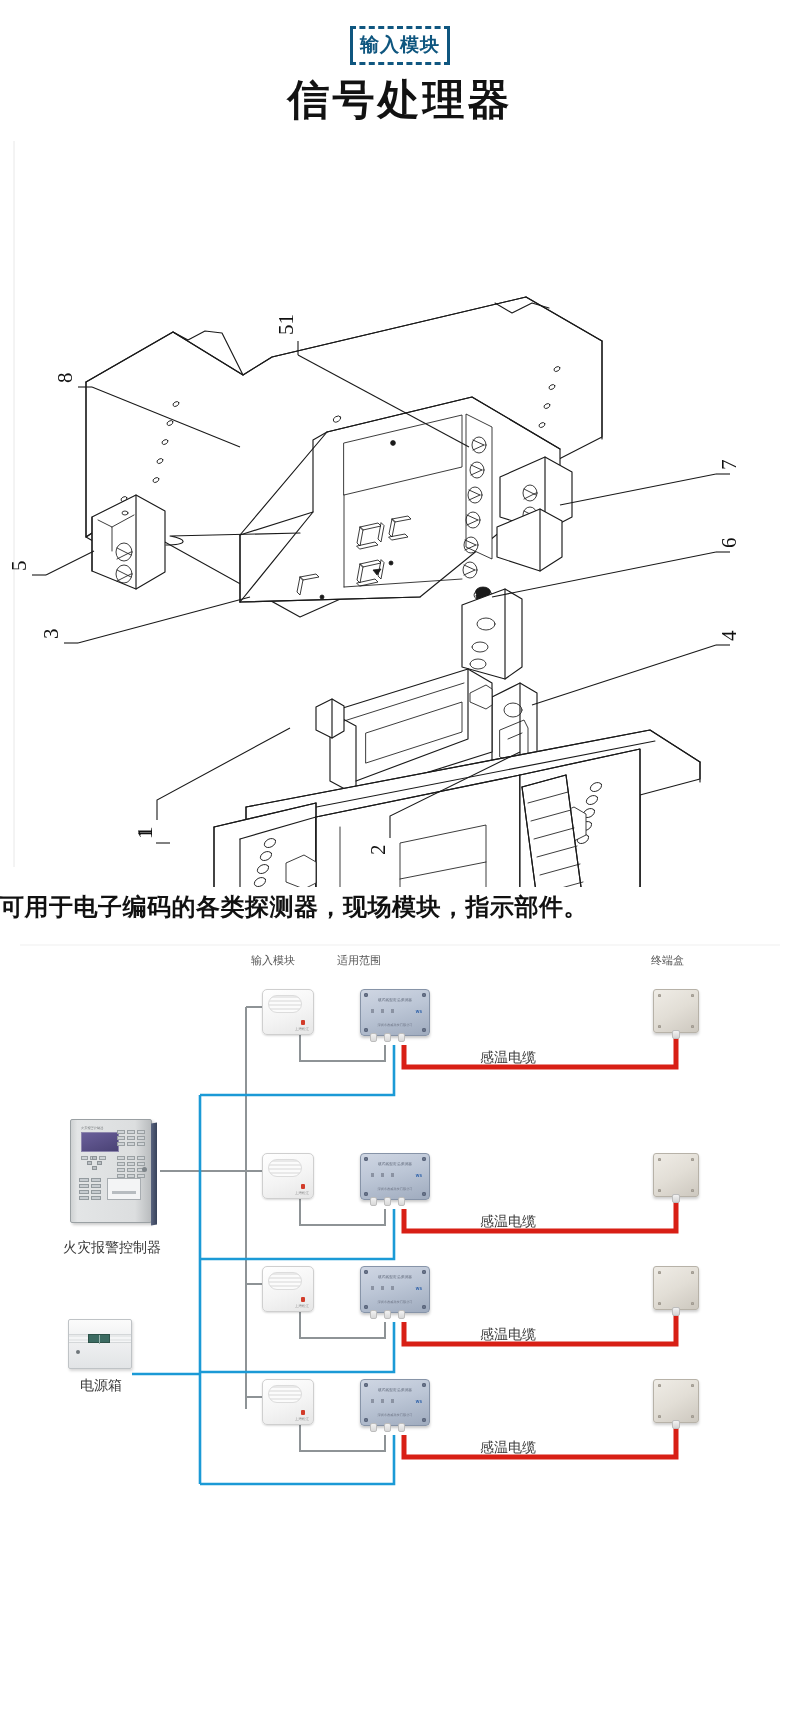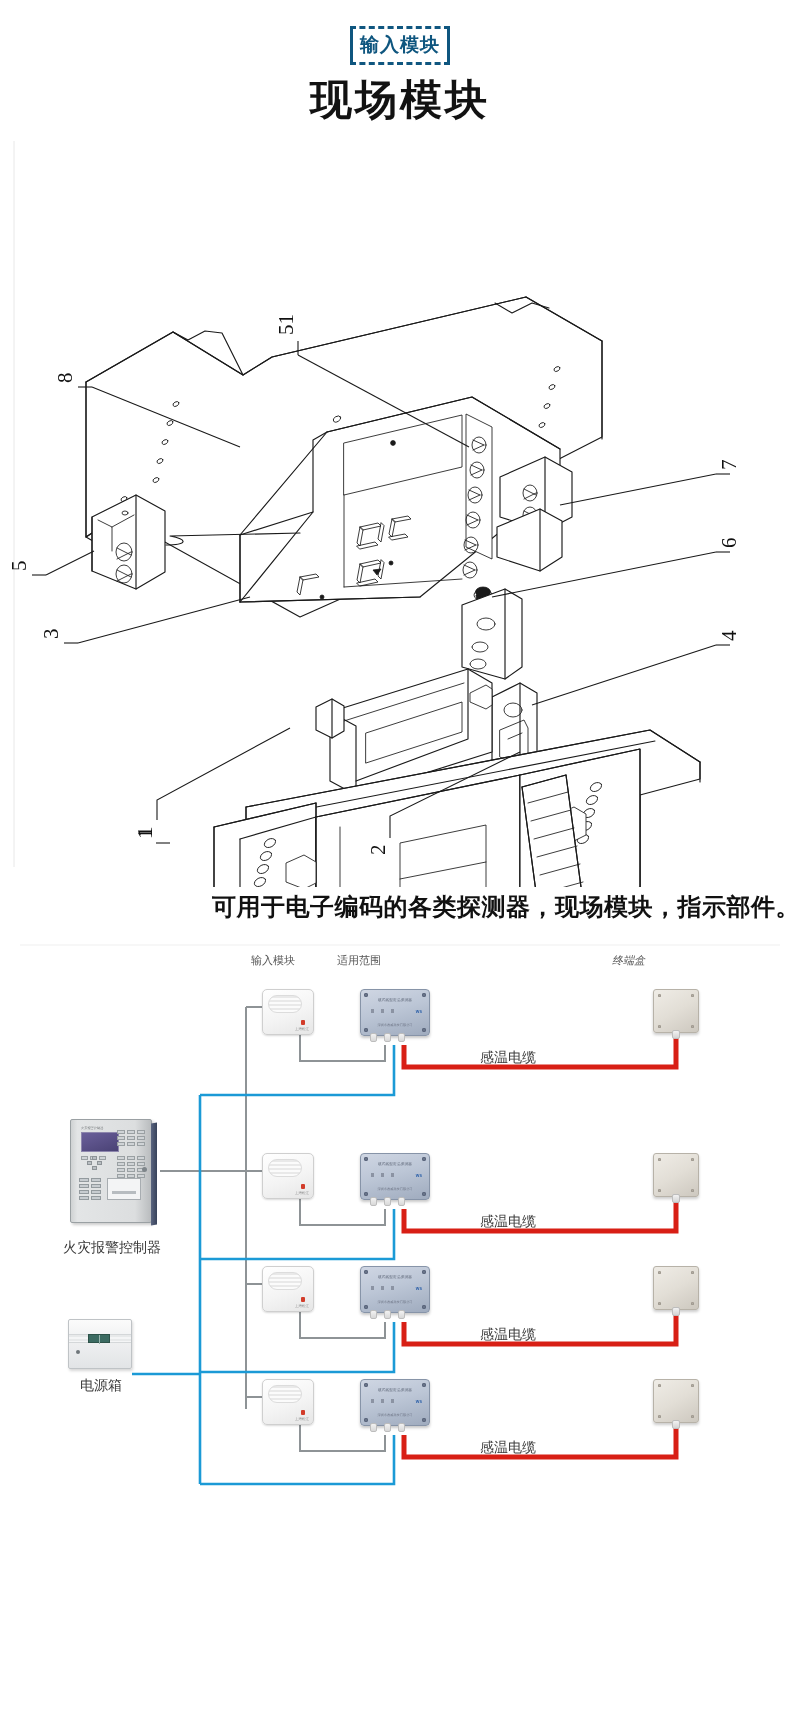--- a/index.html
+++ b/index.html
@@ -55,21 +55,21 @@
   
   .drawing-wrap {
     position: relative;
     width: 800px;
     height: 760px;
     margin-top: 6px;
   }
   .drawing-wrap svg { display:block; }
 
   .caption2 {
-    text-align:right;
+    text-align:left;
     margin-top: 4px;
     font-size: 24px;
     font-weight: 800;
     color:#111;
     letter-spacing: 0.5px;
   }
 
   
   .sysdiagram {
     position: relative;
@@ -265,21 +265,21 @@
   .psu .win::after{
     content:""; position:absolute; left:10px; top:0; width:1px; height:9px; background:#9ab7b0;
   }
   .psu .dot { position:absolute; left:7px; top:30px; width:4px;height:4px;border-radius:50%;background:#6f767a;}
 </style>
 </head>
 <body>
 
 <div class="header">
   <div class="badge">输入模块</div>
-  <div class="main-title">现场模块</div>
+  <div class="main-title">信号处理器</div>
 </div>
 
 <div class="drawing-wrap">
   <svg width="800" height="760" viewBox="0 0 800 760" xmlns="http://www.w3.org/2000/svg">
     <defs>
       <style>
         .ln  { fill:none; stroke:#1a1a1a; stroke-width:1.15; stroke-linejoin:round; stroke-linecap:round; }
         .lnt { fill:none; stroke:#1a1a1a; stroke-width:.85; stroke-linejoin:round; stroke-linecap:round; }
         .fillw { fill:#ffffff; stroke:#1a1a1a; stroke-width:1.15; stroke-linejoin:round; }
         .fillwt{ fill:#ffffff; stroke:#1a1a1a; stroke-width:.85; stroke-linejoin:round; }
@@ -574,21 +574,21 @@
     <path class="blue" d="M200 545 L394 545 L394 496"></path>
 
     <path class="red" d="M404 106 L404 128 L676 128 L676 96"></path>
     <path class="red" d="M404 270 L404 292 L676 292 L676 260"></path>
     <path class="red" d="M404 383 L404 405 L676 405 L676 373"></path>
     <path class="red" d="M404 496 L404 518 L676 518 L676 486"></path>
   </svg>
 
   <div class="sys-label" style="left:251px; top:14px;">输入模块</div>
   <div class="sys-label" style="left:337px; top:14px;">适用范围</div>
-  <div class="sys-label" style="left:612px; top:14px;font-style:italic;">终端盒</div>
+  <div class="sys-label" style="left:651px; top:14px;">终端盒</div>
 
   <div class="dev facp" style="left:70px; top:180px;">
     <div class="side"></div>
     <div class="logo">火灾报警控制器</div>
     <div class="lcd"></div>
     <div class="keysR">
       <s></s>
         <s></s>
         <s></s>
         <s></s>

